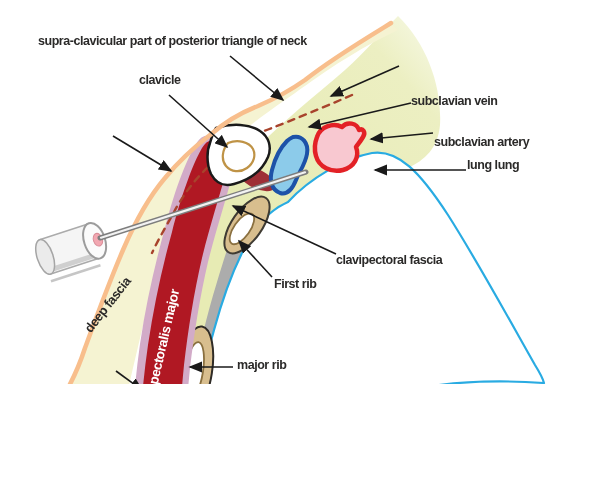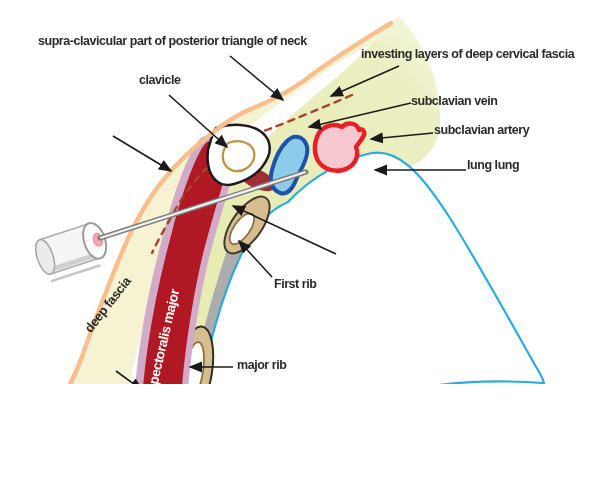--- a/index.html
+++ b/index.html
@@ -135,28 +135,28 @@
     </g>
   </svg>
 
   <div class="lbl" style="left:38px;top:33px">supra-clavicular part of posterior triangle of neck</div>
 
   <div class="lbl" style="left:139px;top:72px">clavicle</div>
 
   <div class="lbl" style="left:30px;top:98px">
   </div>
 
-  <div class="lbl" style="left:361px;top:46px">investing layers of deep cervical fascia</div>
 
   <div class="lbl" style="left:411px;top:93px">subclavian vein</div>
 
-  <div class="lbl" style="left:434px;top:122px">subclavian artery</div>
+  <div class="lbl" style="left:434px;top:134px">subclavian artery</div>
 
   <div class="lbl" style="left:467px;top:157px">lung lung</div>
 
+  <div class="lbl" style="left:336px;top:252px">clavipectoral fascia</div>
 
   <div class="lbl" style="left:274px;top:276px">First rib</div>
 
   <div class="lbl" style="left:237px;top:357px">major rib</div>
 
 
   <div class="lbl rot" style="left:75px;top:297px;transform:rotate(-52deg);font-size:13px">deep fascia</div>
 
   <div class="lbl rot white" style="left:116px;top:329px;transform:rotate(-77deg);font-size:13.5px">pectoralis major</div>
 

